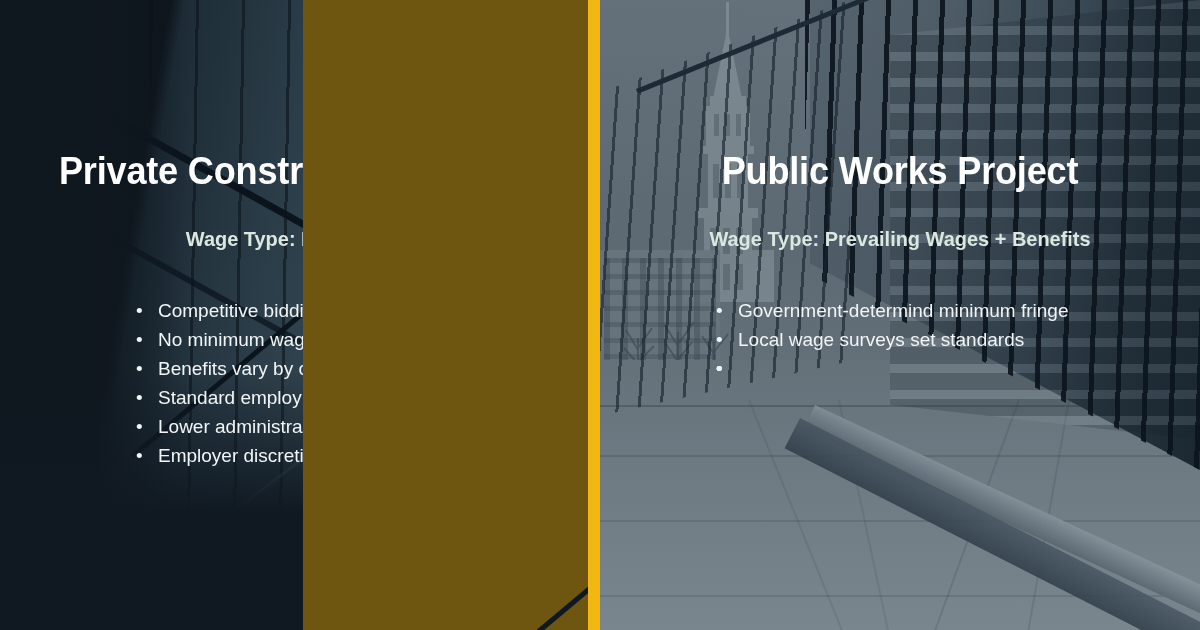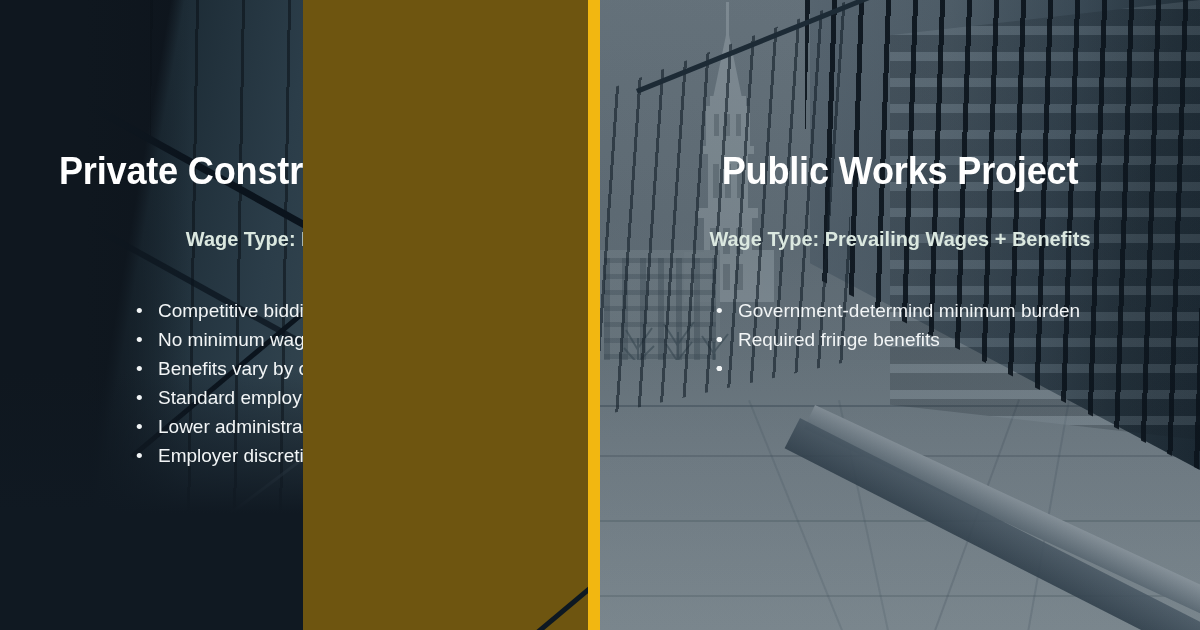--- a/index.html
+++ b/index.html
@@ -322,28 +322,28 @@
       <div class="rp-rail-top"></div>
       <div class="rp-scrim"></div>
     </div>
 
     <div class="content">
       <div class="title">Public Works Project</div>
       <div class="subtitle">Wage Type: Prevailing Wages + Benefits</div>
       <ul class="bullets" id="bullets-right">
         <li>
           <span class="dot">•</span>
-          <span>Government-determind minimum burden</span>
-        </li>
-        <li>
-          <span class="dot">•</span>
-        </li>
-        <li>
-          <span class="dot">•</span>
-          <span>Required fringe benefits</span>
+          <span>Government-determind minimum fringe</span>
+        </li>
+        <li>
+          <span class="dot">•</span>
+          <span>Local wage surveys set standards</span>
+        </li>
+        <li>
+          <span class="dot">•</span>
         </li>
         <li>
           <span class="dot">•</span>
         </li>
         <li>
           <span class="dot">•</span>
         </li>
         <li>
           <span class="dot">•</span>
         </li>

